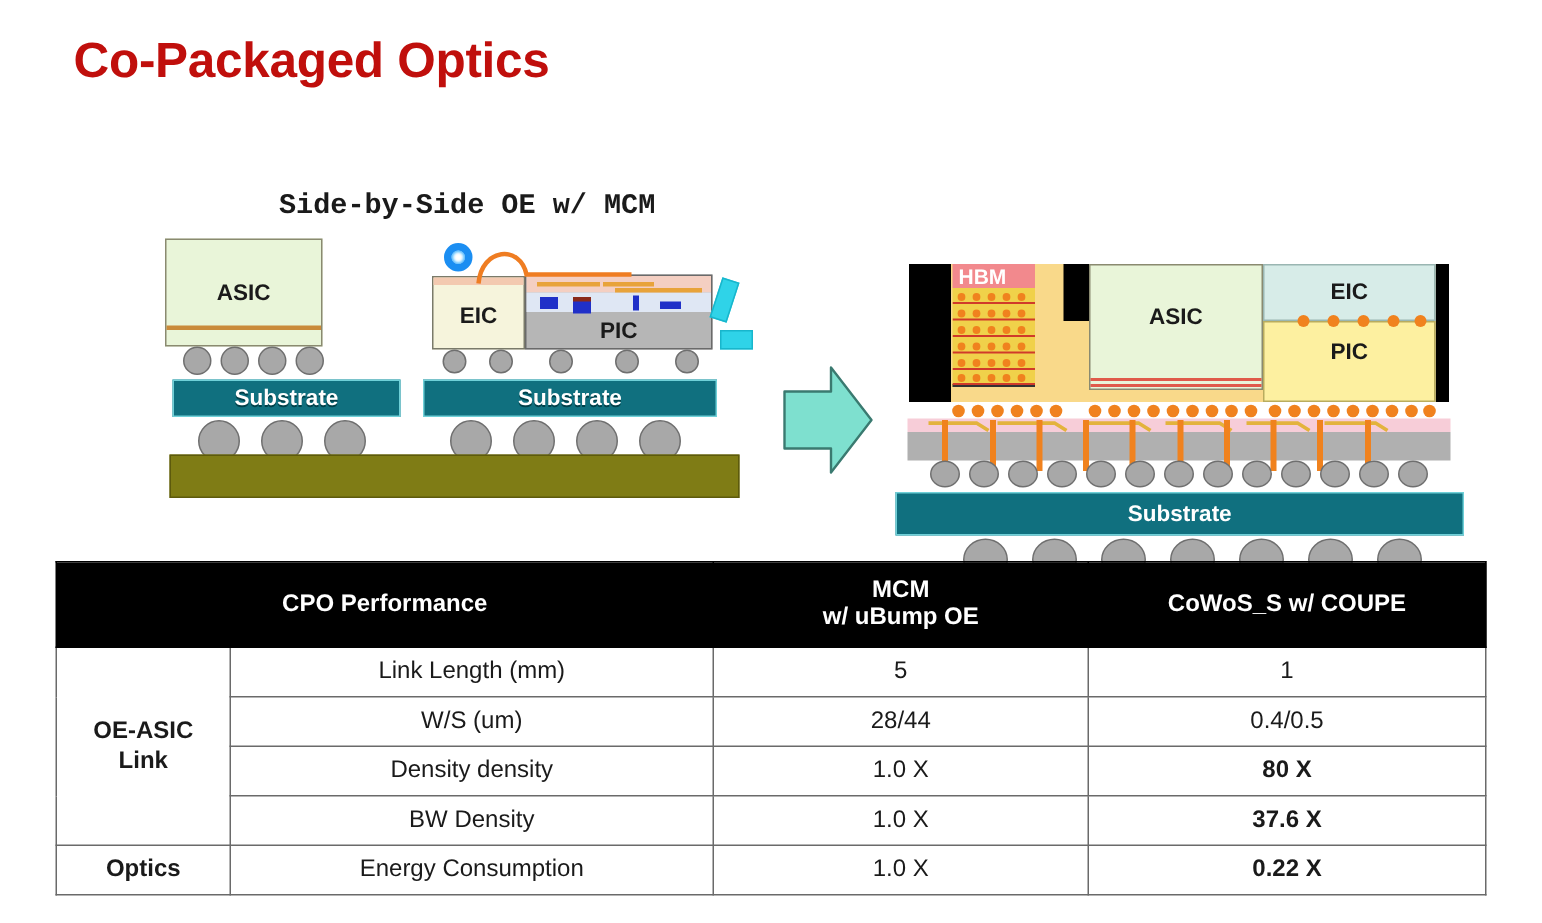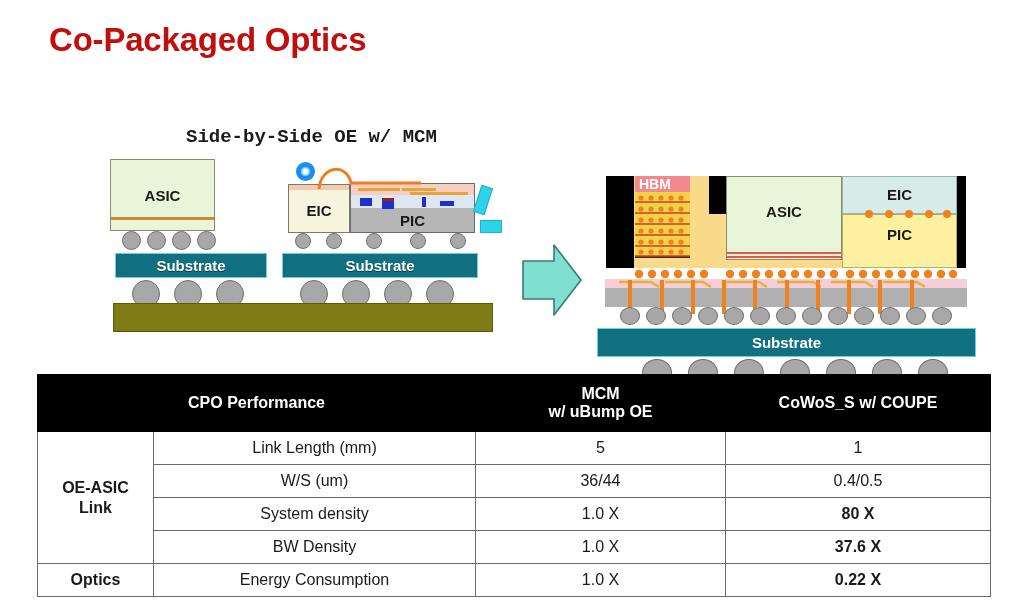--- a/index.html
+++ b/index.html
@@ -406,25 +406,25 @@
         <td class="group group-red" rowspan="4">
           <div>OE-ASIC</div>
           <div>Link</div>
         </td>
         <td class="metric">Link Length (mm)</td>
         <td>5</td>
         <td>1</td>
       </tr>
       <tr>
         <td class="metric">W/S (um)</td>
-        <td>36/44</td>
+        <td>28/44</td>
         <td>0.4/0.5</td>
       </tr>
       <tr>
-        <td class="metric">System density</td>
+        <td class="metric">Density density</td>
         <td>1.0 X</td>
         <td class="val-highlight">80 X</td>
       </tr>
       <tr>
         <td class="metric">BW Density</td>
         <td>1.0 X</td>
         <td class="val-highlight">37.6 X</td>
       </tr>
       <tr>
         <td class="group">Optics</td>

